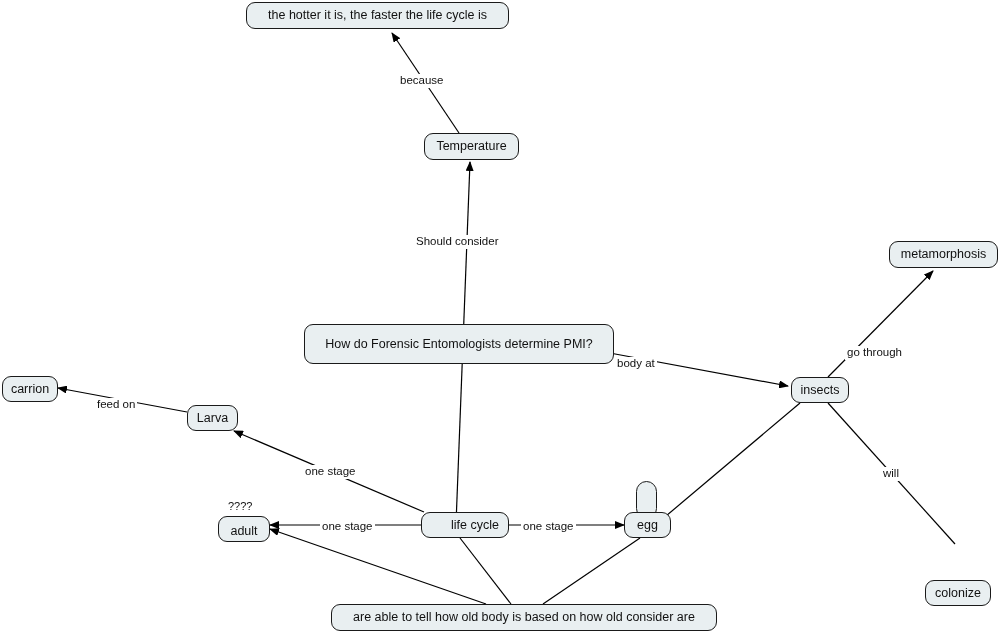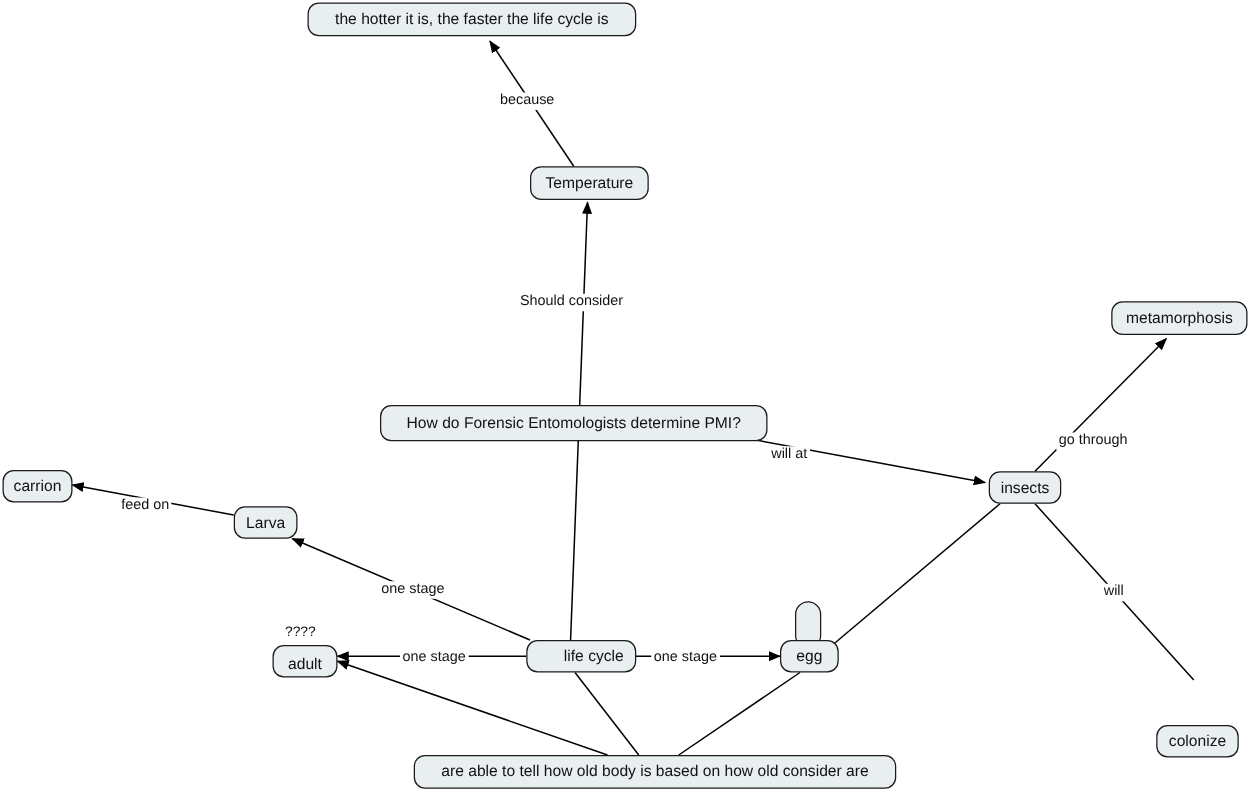--- a/index.html
+++ b/index.html
@@ -93,21 +93,21 @@
       </g>
   </svg>
 
   <div id="node-layer">
       <div class="node" style="left: 246px; top: 2px; width: 263px; height: 27px;">
         <span>the hotter it is, the faster the life cycle is</span>
       </div>
       <div class="node" style="left: 424px; top: 133px; width: 95px; height: 27px;">
         <span>Temperature</span>
       </div>
-      <div class="node" style="left: 304px; top: 324px; width: 310px; height: 29px;">
+      <div class="node" style="left: 304px; top: 324px; width: 310px; height: 40px;">
         <span>How do Forensic Entomologists determine PMI?</span>
       </div>
       <div class="node" style="left: 889px; top: 241px; width: 109px; height: 27px;">
         <span>metamorphosis</span>
       </div>
       <div class="node" style="left: 791px; top: 377px; width: 58px; height: 26px;">
         <span>insects</span>
       </div>
       <div class="node" style="left: 925px; top: 544px; width: 66px; height: 26px; margin-top: 36px;">
         <span>colonize</span>
@@ -127,21 +127,21 @@
       <div class="node" style="left: 624px; top: 512px; width: 47px; height: 26px;">
         <span>egg</span>
       </div>
       <div class="node" style="left: 331px; top: 604px; width: 386px; height: 27px;">
         <span>are able to tell how old body is based on how old consider are</span>
       </div>
     </div>
   <div id="label-layer">
       <div class="edge-label" style="left: 398px; top: 74px;">because</div>
       <div class="edge-label" style="left: 414px; top: 235px;">Should consider</div>
-      <div class="edge-label" style="left: 615px; top: 357px;">will at</div>
+      <div class="edge-label" style="left: 615px; top: 357px;">body at</div>
       <div class="edge-label" style="left: 845px; top: 314px; margin-top: 32px;">go through</div>
       <div class="edge-label" style="left: 881px; top: 467px;">will</div>
       <div class="edge-label" style="left: 95px; top: 398px;">feed on</div>
       <div class="edge-label" style="left: 303px; top: 465px;">one stage</div>
       <div class="edge-label" style="left: 320px; top: 520px;">one stage</div>
       <div class="edge-label" style="left: 521px; top: 520px;">one stage</div>
     </div>
 
   <div class="egg-balloon" id="egg-balloon" style="left: 636px; top: 481px; width: 21px; height: 38px;"></div>
   <div class="qmarks" id="adult-marker" style="left: 228px; top: 501px;">????</div>

